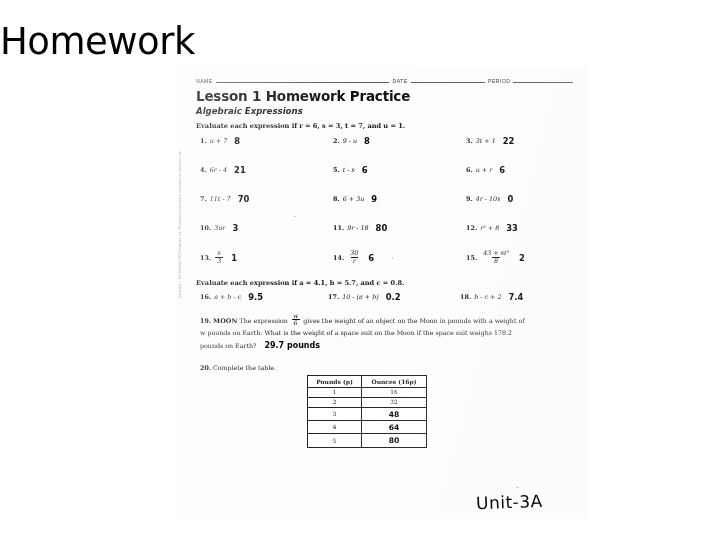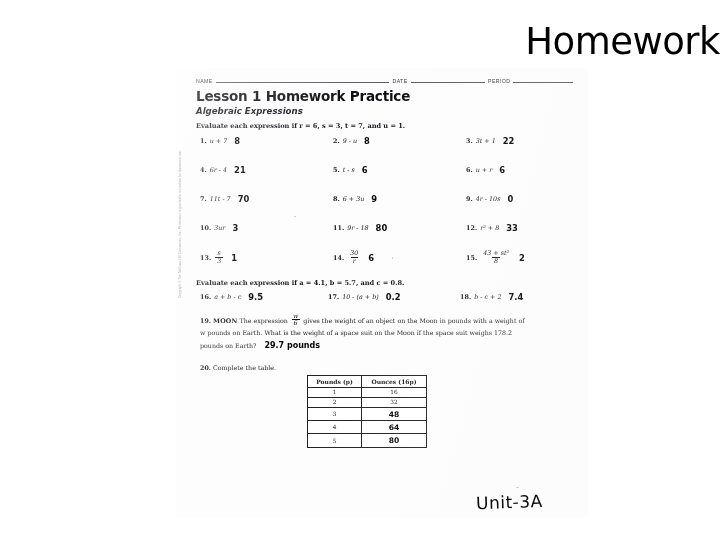--- a/index.html
+++ b/index.html
@@ -21,21 +21,21 @@
     left: 0; top: 0;
     width: 720px; height: 540px;
     background: #ffffff;
   }
 
   .slide-title {
     position: absolute;
     left: 0;
     top: 20px;
     width: 720px;
-    text-align: right;
+    text-align: left;
     font-size: 37px;
     font-weight: 400;
     color: #000000;
     letter-spacing: -0.5px;
     font-family: "DejaVu Sans", sans-serif;
   }
 
   
   .worksheet {
     position: absolute;

